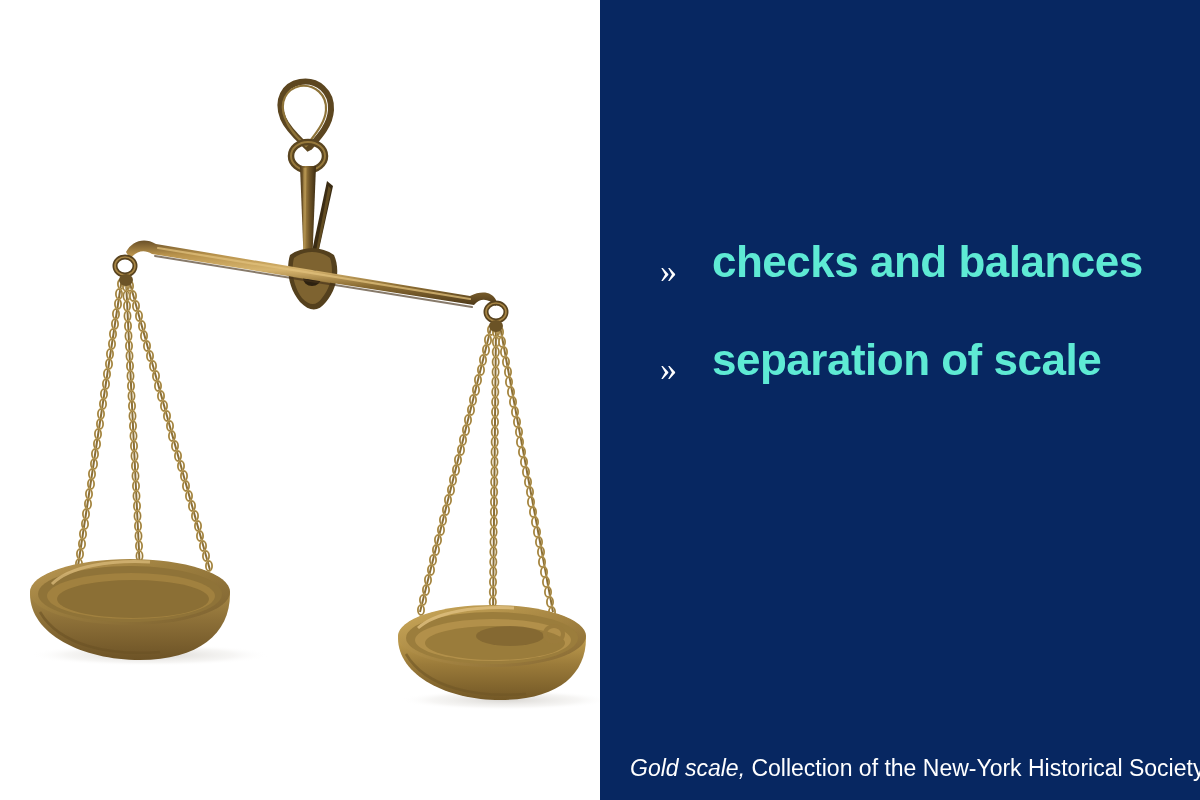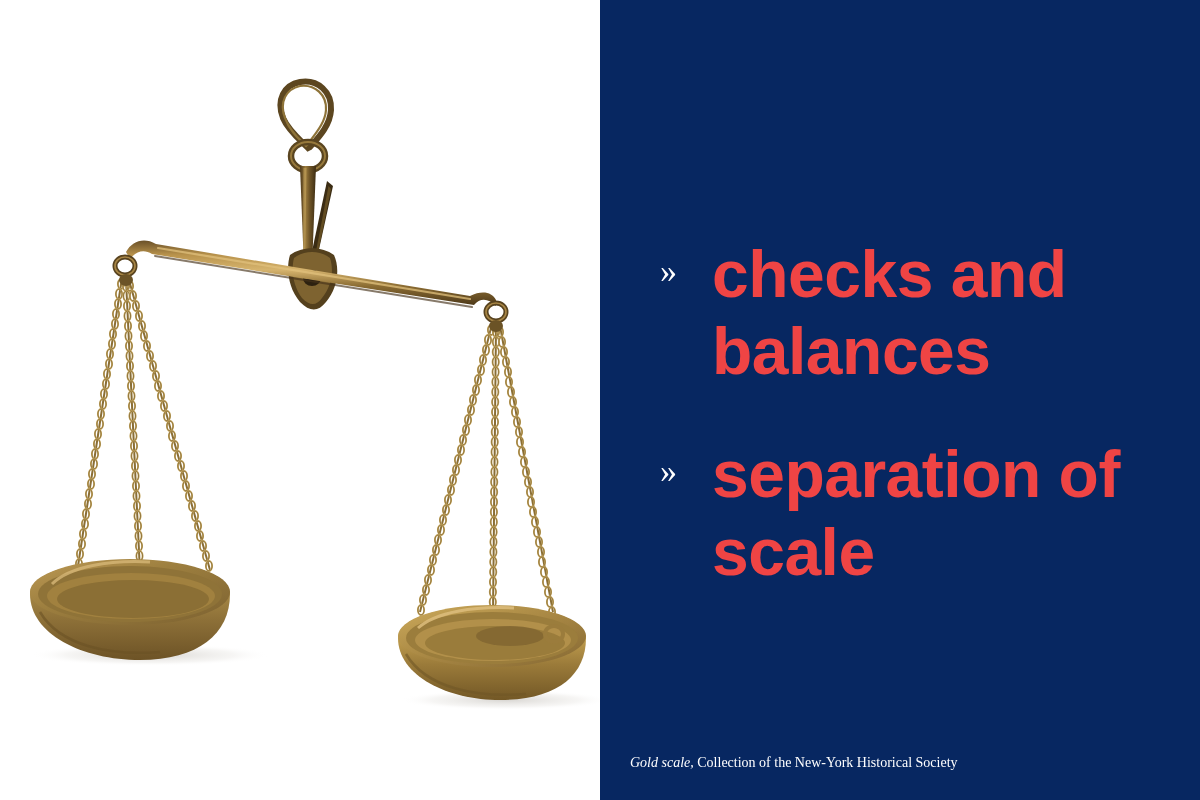--- a/index.html
+++ b/index.html
@@ -67,36 +67,36 @@
     width: 52px;
     color: #ffffff;
     font-family: "Liberation Serif", serif;
     font-size: 34px;
     line-height: 1;
     padding-top: 18px;
     font-weight: 400;
   }
   .bullet-text {
     flex: 1 1 auto;
-    color: #ef4444;
+    color: #5eead4;
     font-family: "Liberation Sans", sans-serif;
     font-weight: bold;
-    font-size: 66px;
+    font-size: 44px;
     line-height: 1.17;
     letter-spacing: -0.5px;
   }
 
   .caption {
     position: absolute;
     left: 30px;
     top: 755px;
     width: 540px;
     color: #ffffff;
-    font-family: Liberation Serif, serif;
-    font-size: 14px;
+    font-family: Liberation Sans, sans-serif;
+    font-size: 23px;
     line-height: 1.2;
     white-space: nowrap;
   }
   .caption .caption-title {
     font-style: italic;
   }
 </style>
 </head>
 <body>
 

